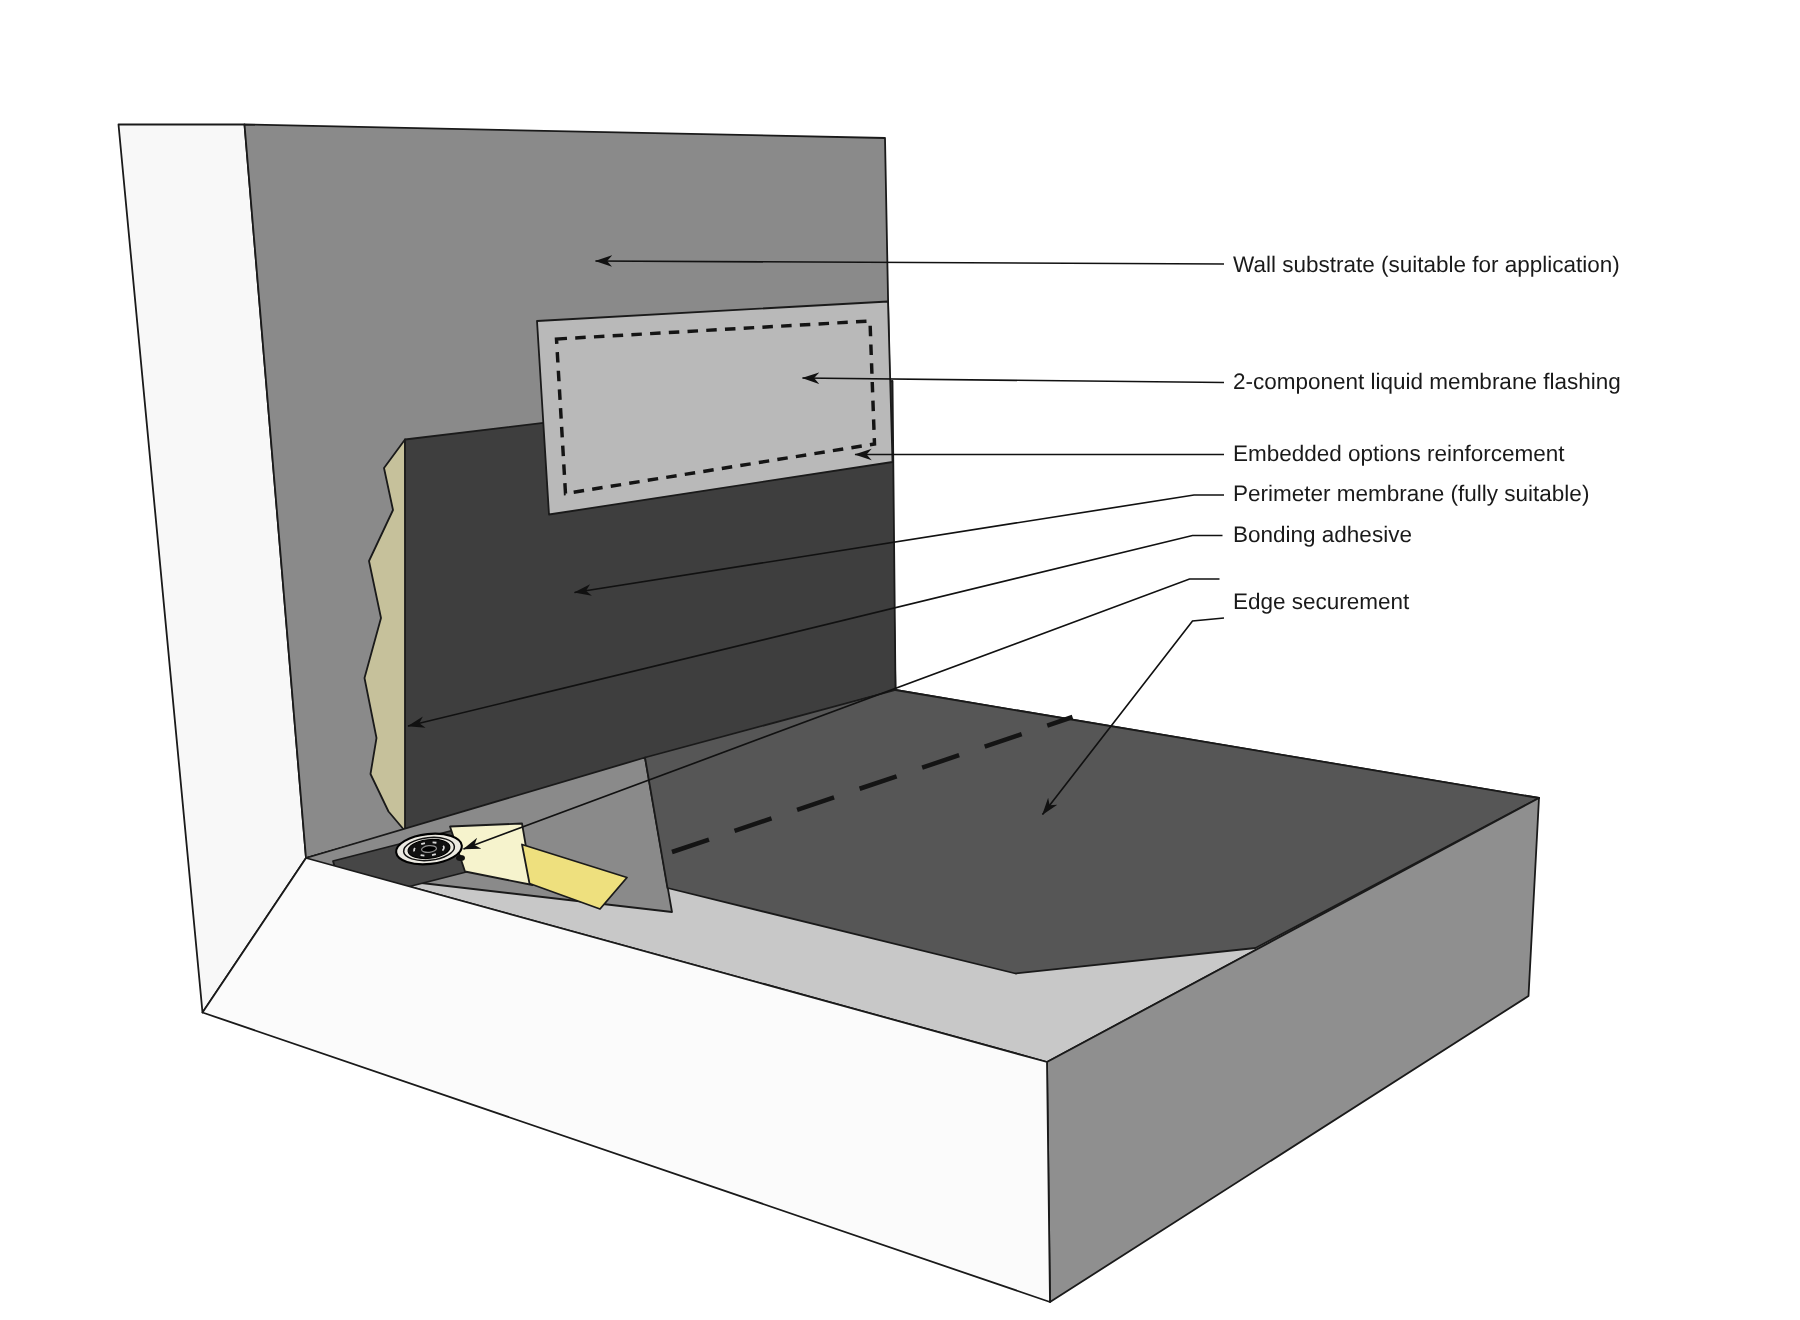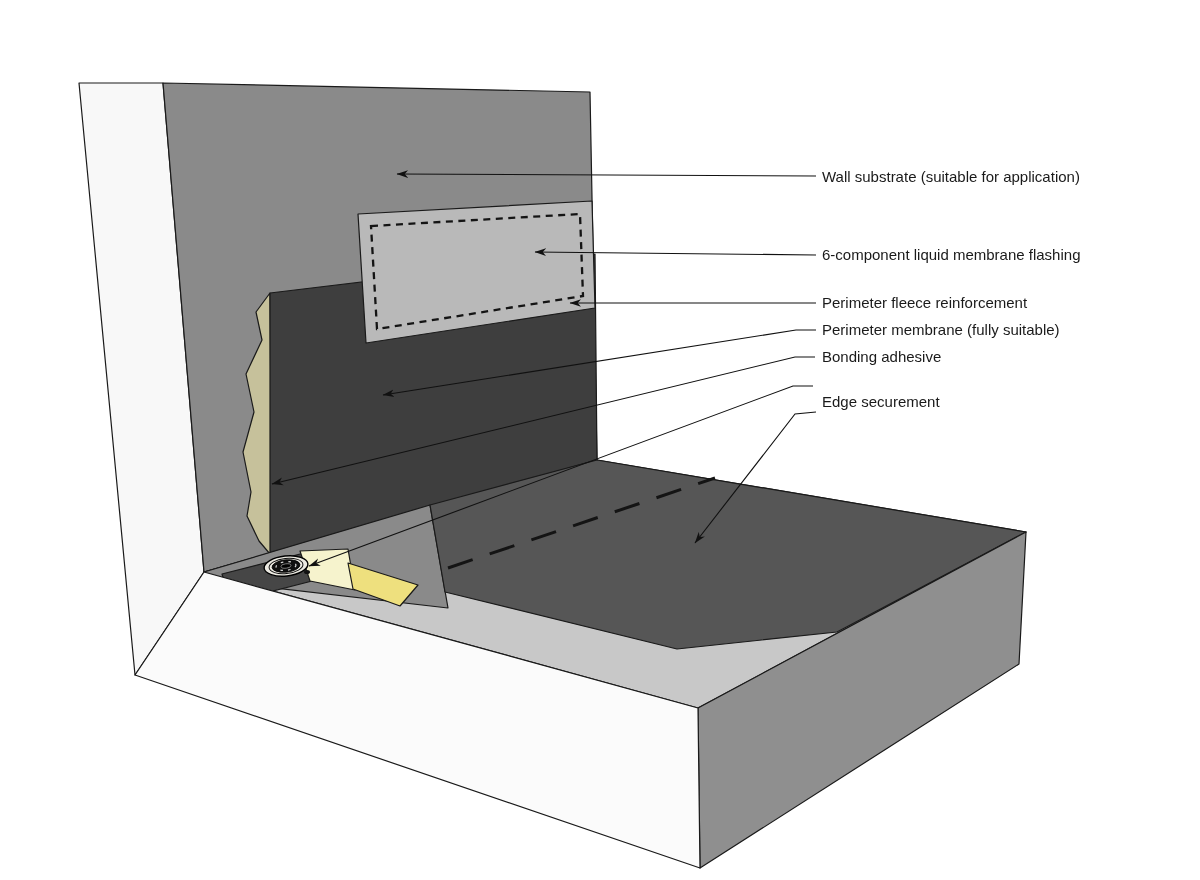--- a/index.html
+++ b/index.html
@@ -79,18 +79,18 @@
     <polyline class="leader" marker-end="url(#arr)" points="816,176 397,174"></polyline>
     <polyline class="leader" marker-end="url(#arr)" points="816,255 535,252"></polyline>
     <polyline class="leader" marker-end="url(#arr)" points="816,303 570,303"></polyline>
     <polyline class="leader" marker-end="url(#arr)" points="816,330 796,330 383,395"></polyline>
     <polyline class="leader" marker-end="url(#arr)" points="815,357 795,357 272,484"></polyline>
     <polyline class="leader" marker-end="url(#arr)" points="813,386 793,386 309,566"></polyline>
     <polyline class="leader" marker-end="url(#arr)" points="816,412 795,414 695,543"></polyline>
   </svg>
 
   <div class="diagram-label" style="top:168px;">Wall substrate (suitable for application)</div>
-  <div class="diagram-label" style="top:246px;">6-component liquid membrane flashing</div>
-  <div class="diagram-label" style="top:294px;">Perimeter fleece reinforcement</div>
+  <div class="diagram-label" style="top:246px;">2-component liquid membrane flashing</div>
+  <div class="diagram-label" style="top:294px;">Embedded options reinforcement</div>
   <div class="diagram-label" style="top:321px;">Perimeter membrane (fully suitable)</div>
   <div class="diagram-label" style="top:348px;text-align:center;">Bonding adhesive</div>
   <div class="diagram-label" style="top:377px;margin-top:16px;">Edge securement</div>
 </div>
 
 </body></html>

